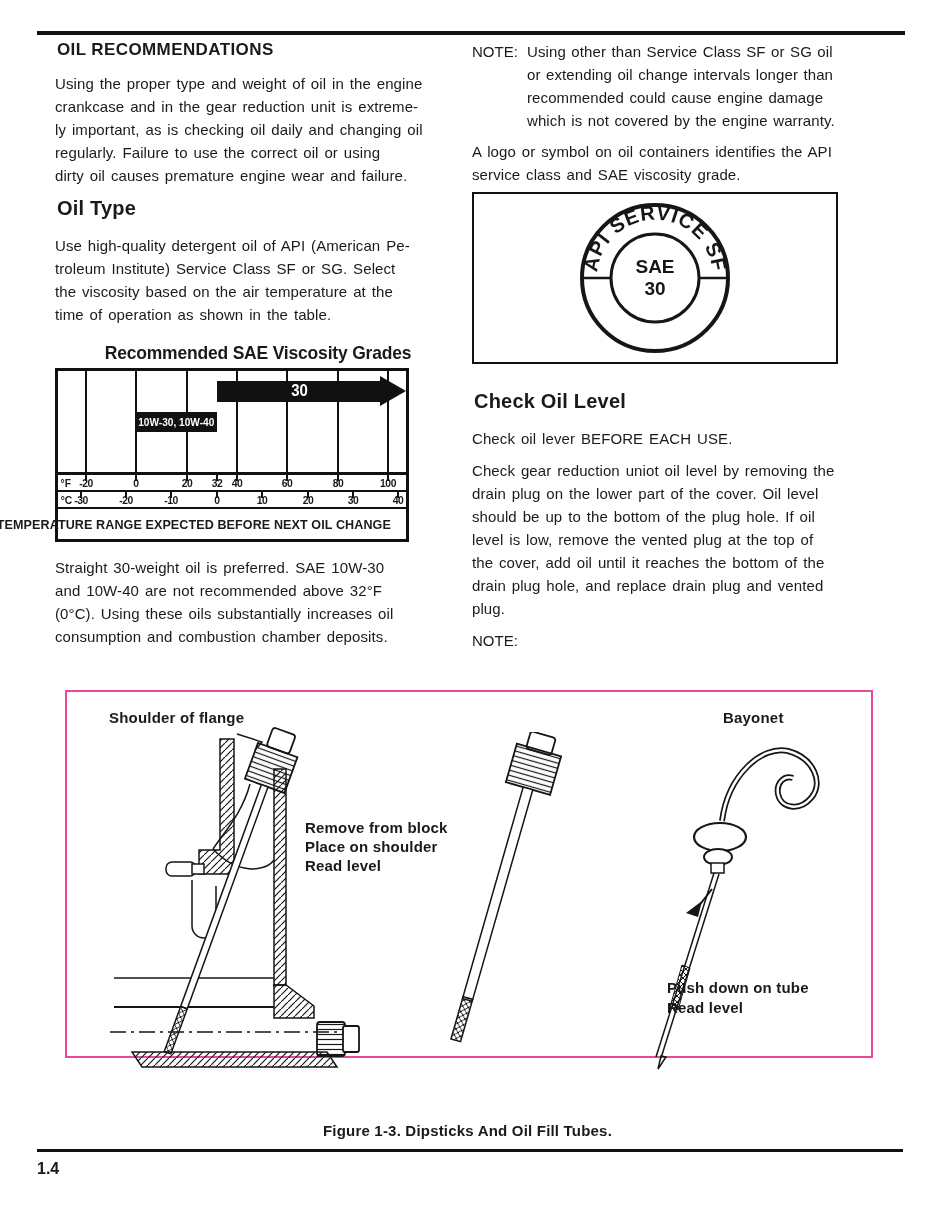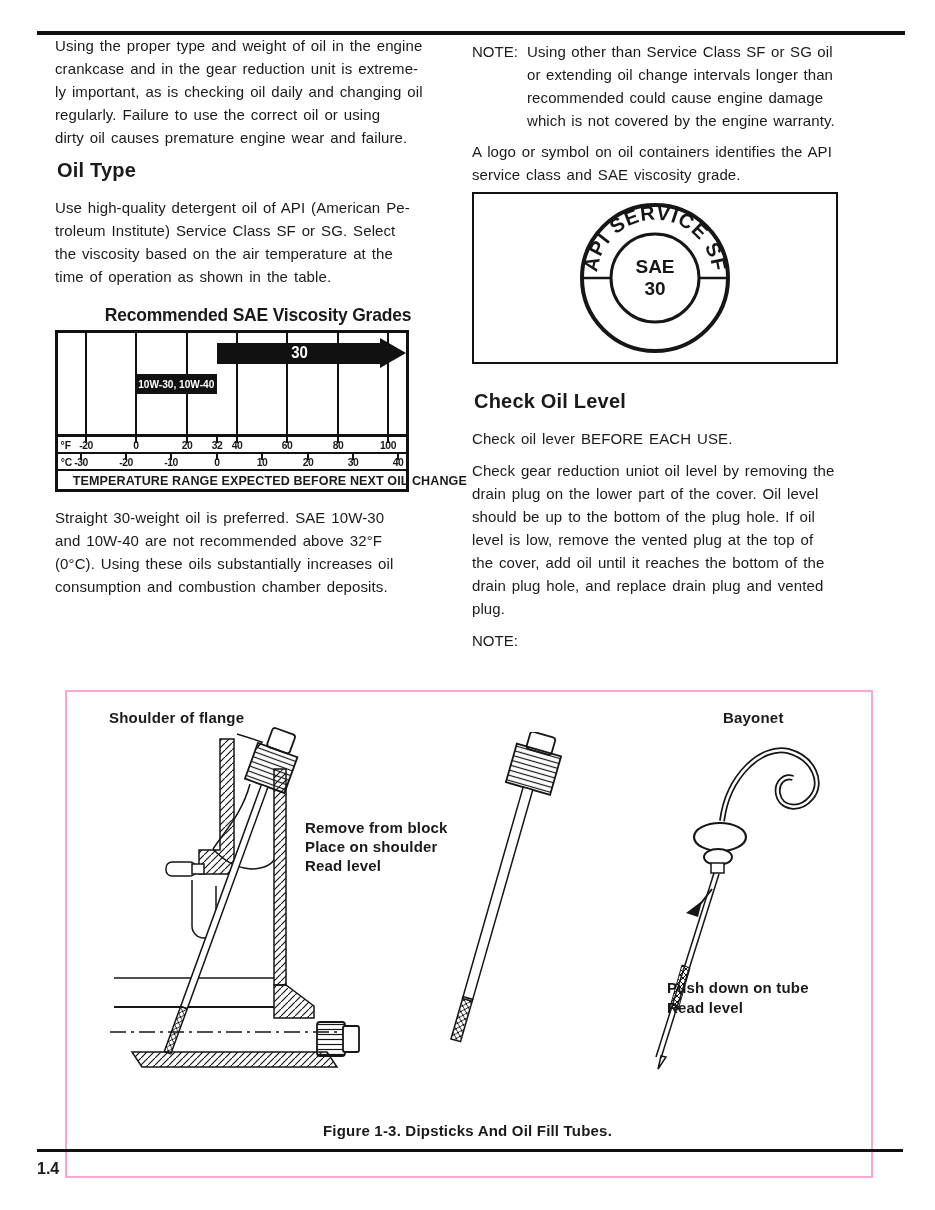--- a/index.html
+++ b/index.html
@@ -31,40 +31,41 @@
   .gridline{position:absolute;top:0;bottom:0;width:2px;background:#111;transform:translateX(-1px)}
   .bar{position:absolute}
   .shaft{position:absolute;background:#111;display:flex;align-items:center;justify-content:center}
   .shaft span{color:#fff;font-weight:bold;white-space:nowrap;transform:scaleX(.88)}
   .head{position:absolute;width:0;height:0;top:0}
   .scale{position:relative;height:17px;border-bottom:2px solid #111;font-weight:bold;font-size:11.5px}
   .scale:last-of-type{border-bottom:2px solid #111}
   .tickmark{position:absolute;top:0;width:2px;height:6px;background:#111;transform:translateX(-1px)}
   .ticklabel{position:absolute;top:2px;transform:translateX(-50%) scaleX(.9);letter-spacing:-.5px}
   .unit{position:absolute;left:2px;top:2px;transform:scaleX(.9)}
-  .chart-footer-row{height:18px;display:flex;align-items:center;justify-content:flex-start}
+  .chart-footer-row{height:30px;display:flex;align-items:center;justify-content:flex-end}
   .chart-footer-row span{font-size:13.5px;font-weight:bold;letter-spacing:.1px;white-space:nowrap;
                          transform:scaleX(.93)}
 
   .api-figure{width:366px;height:172px;border:2px solid #111;margin-bottom:26px;background:#fff}
 
   
-  .fig-box{position:absolute;left:65px;top:690px;width:808px;height:488px;border:2px solid #f9a8d4;background:#fff}
+  .fig-box{position:absolute;left:65px;top:690px;width:808px;height:368px;border:2px solid #ec4899;background:#fff}
   .fig-label{position:absolute;font-size:15px;font-weight:bold;line-height:19px;white-space:pre-line;letter-spacing:.2px}
   .fig-caption{position:absolute;left:0;top:1122px;width:935px;text-align:center;
                font-size:15px;font-weight:bold;letter-spacing:.2px}
   svg{display:block}
 </style>
 </head>
 <body>
 
 <div class="page">
   <div class="rule top-rule"></div>
 
   <div class="col col-left">
+    <h1>OIL RECOMMENDATIONS</h1>
     <p class="body">Using the proper type and weight of oil in the engine
 crankcase and in the gear reduction unit is extreme-
 ly important, as is checking oil daily and changing oil
 regularly.  Failure to use the correct oil or using
 dirty oil causes premature engine wear and failure.</p>
     <h2>Oil Type</h2>
     <p class="body" style="margin-bottom:16px">Use high-quality detergent oil of API (American Pe-
 troleum Institute) Service Class SF or SG.  Select
 the viscosity based on the air temperature at the
 time of operation as shown in the table.</p>

